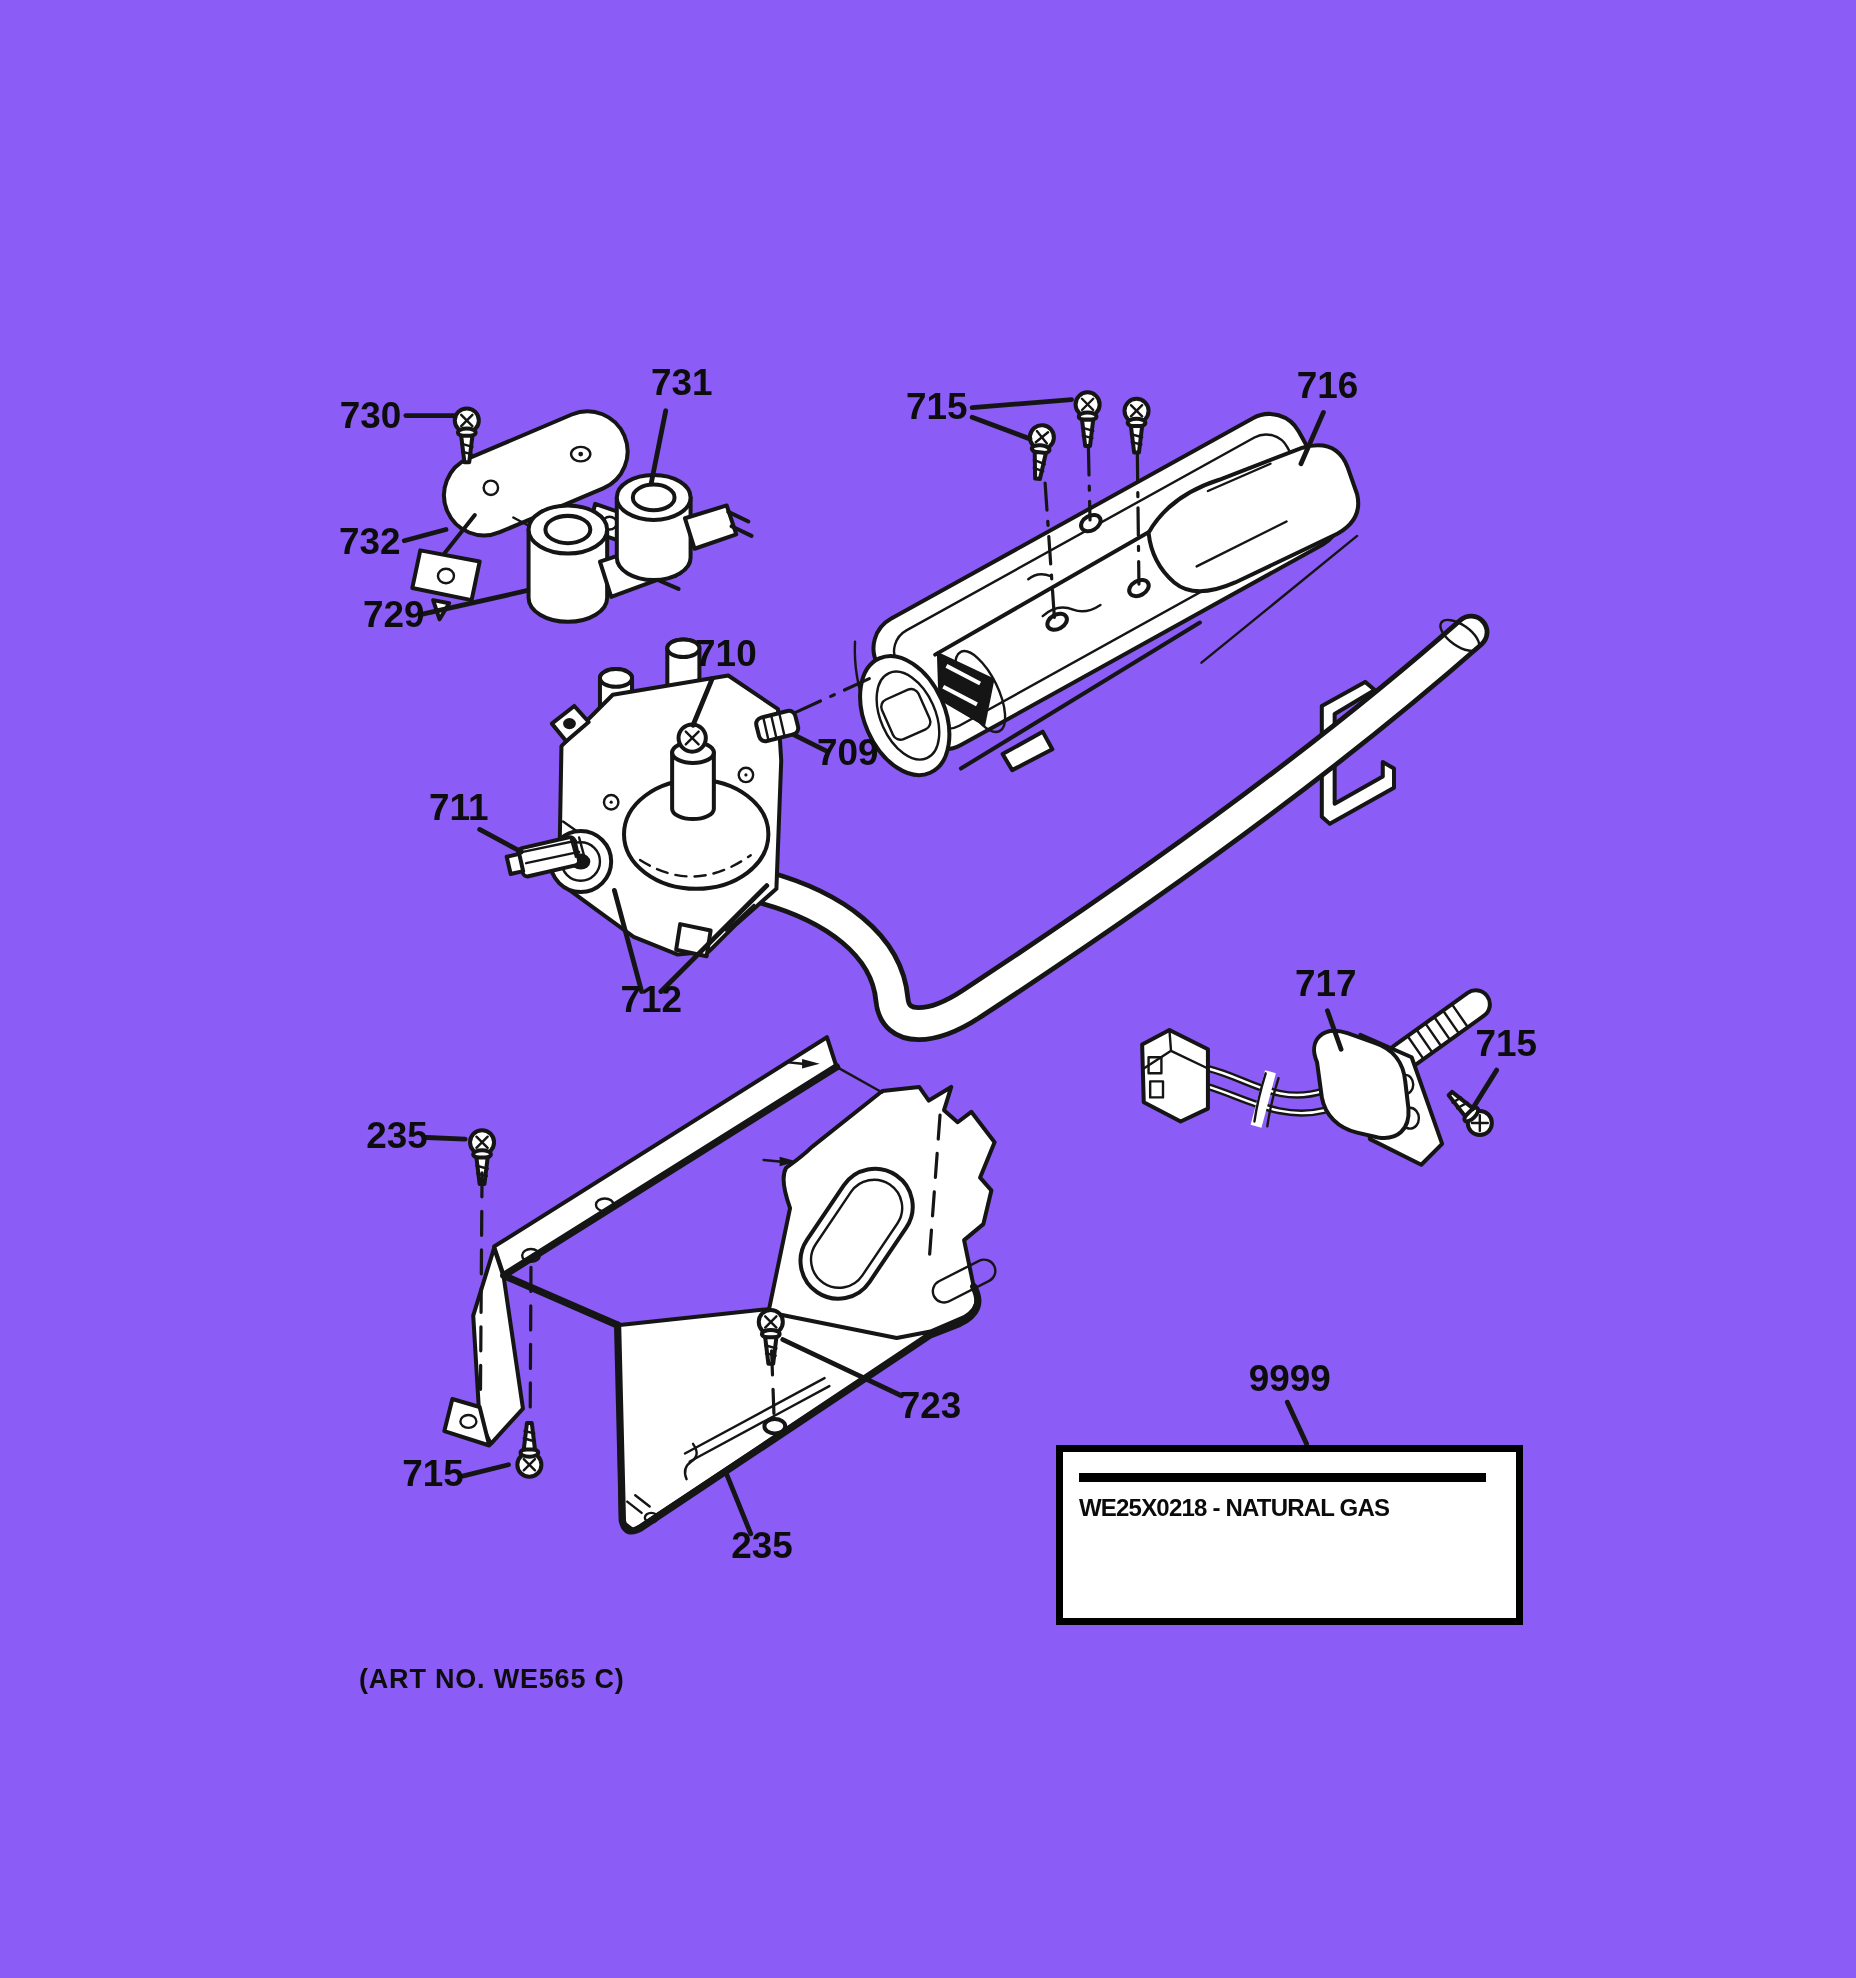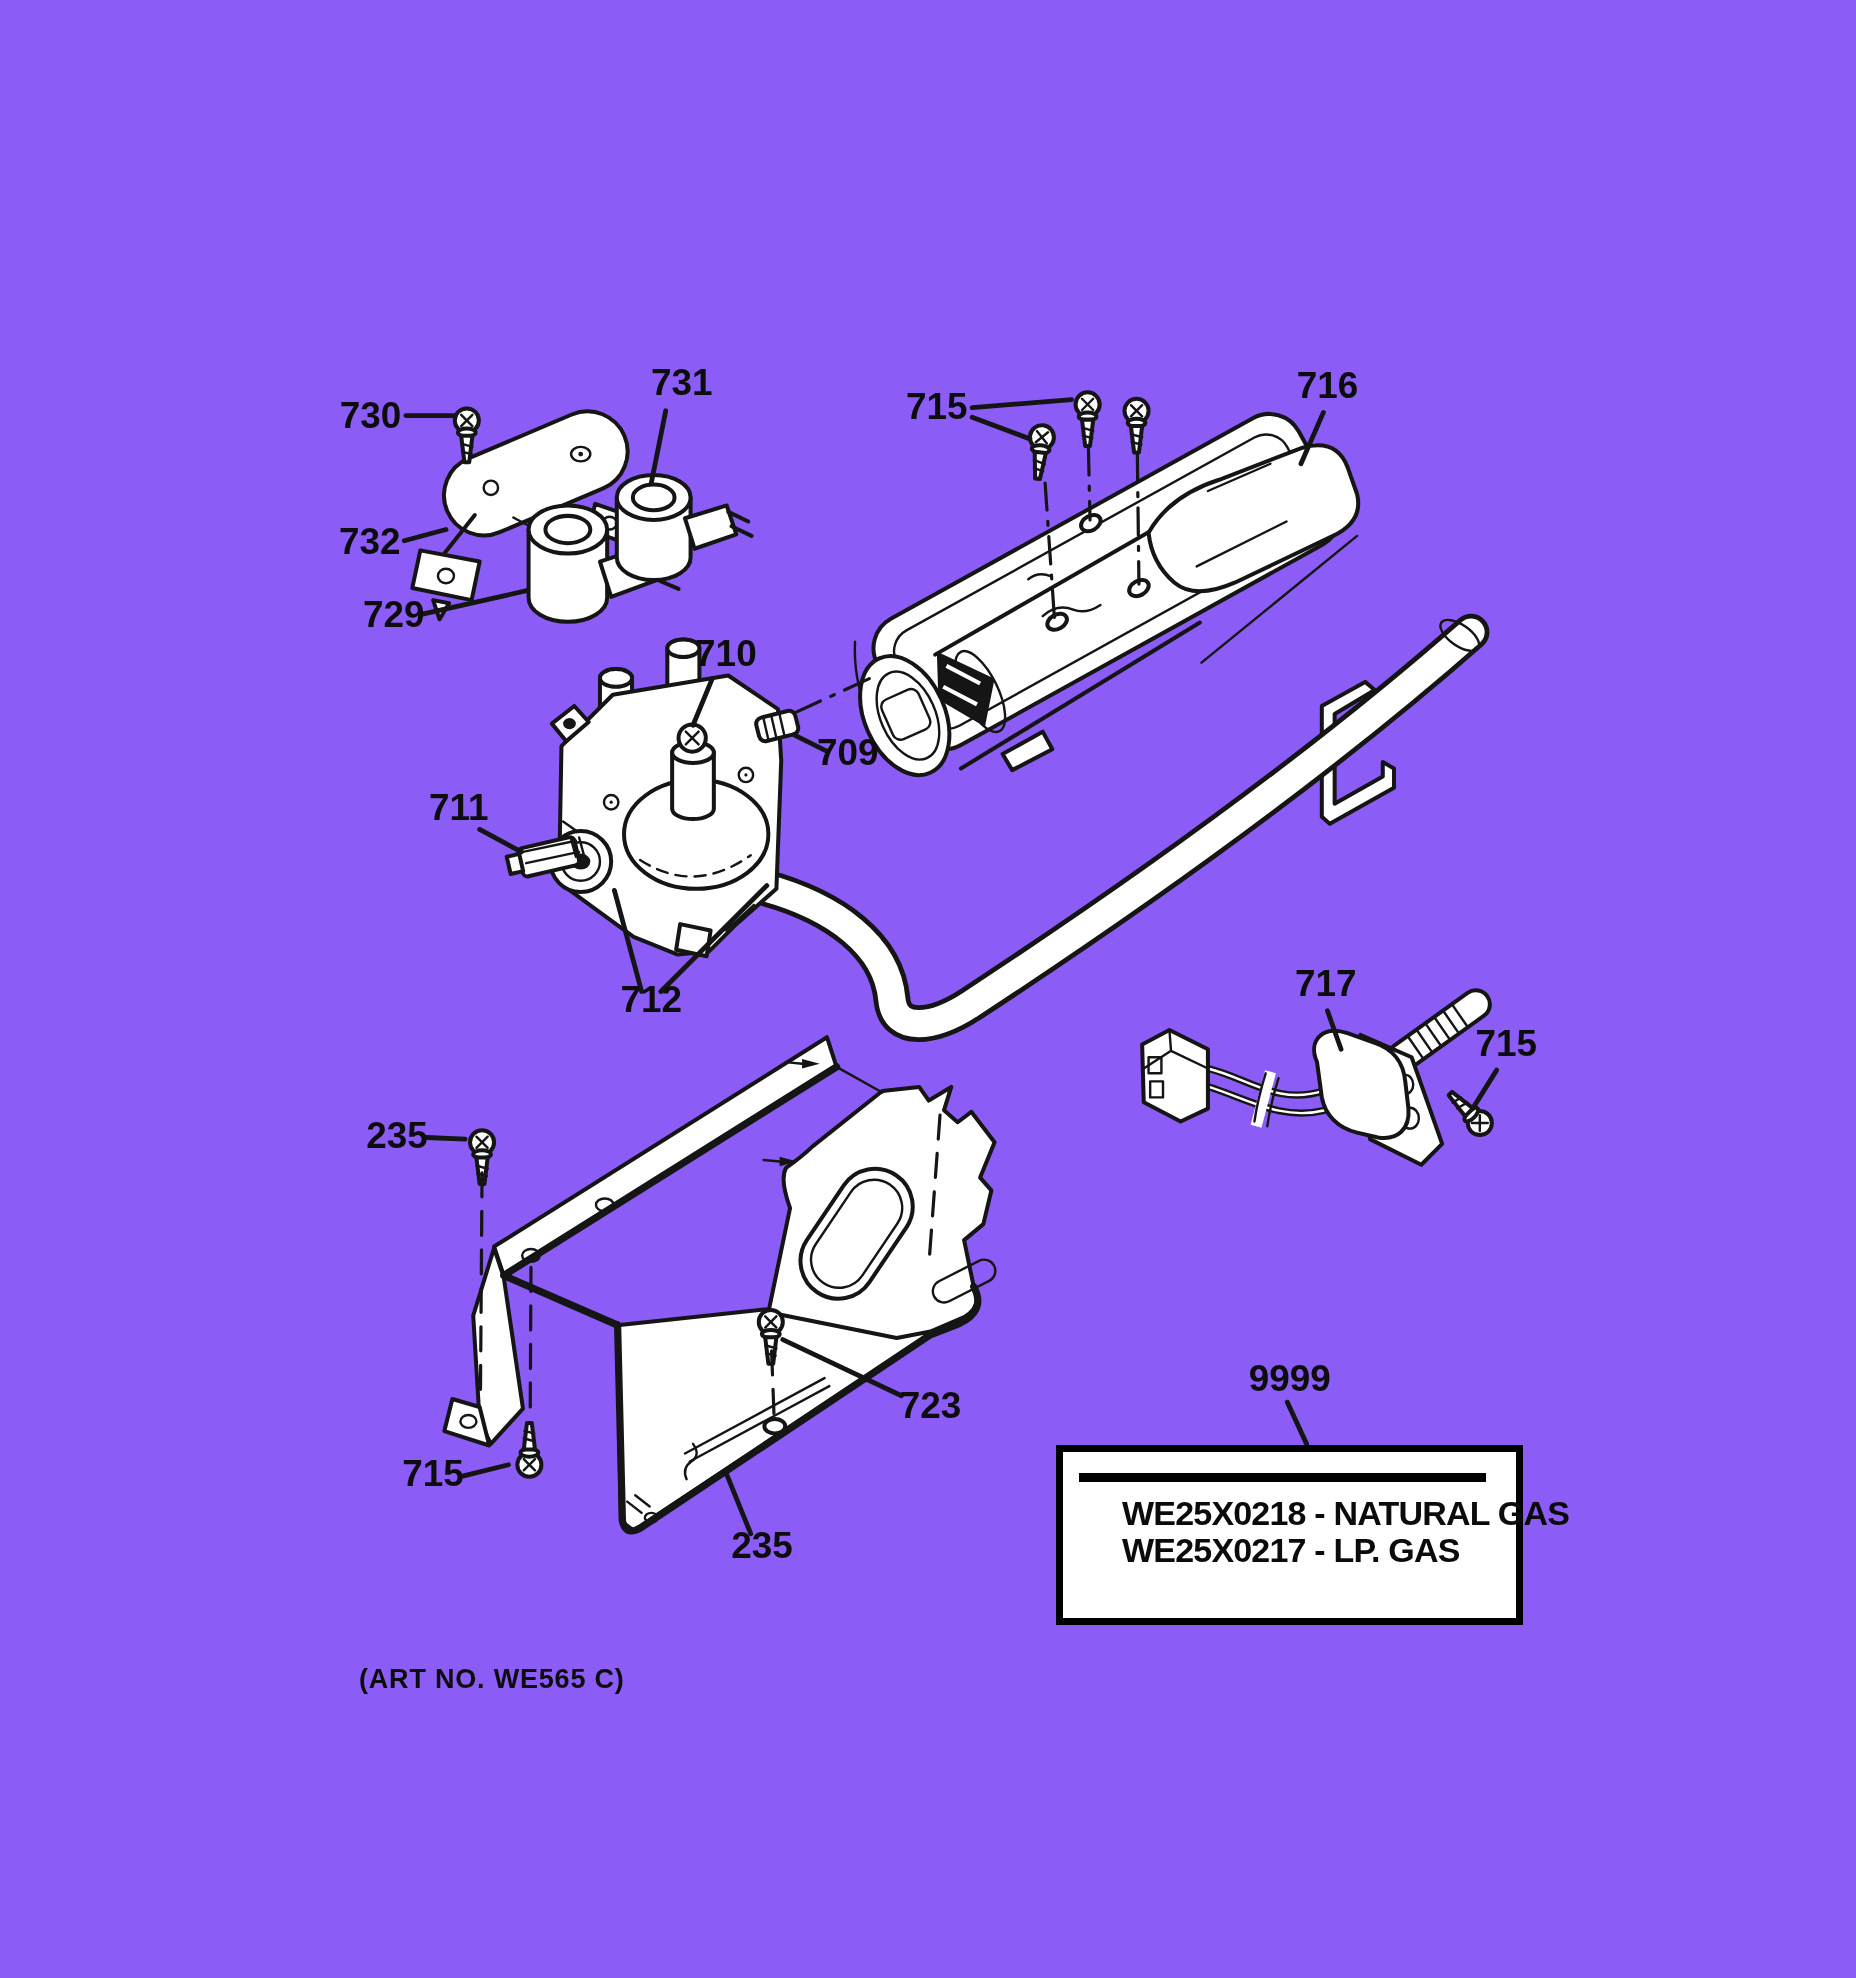--- a/index.html
+++ b/index.html
@@ -17,22 +17,22 @@
   .dd{stroke-dasharray:34 14 5 14;stroke-width:4;}
   text.callout{font-family:"Liberation Sans",sans-serif;font-weight:700;font-size:46px;
                fill:#0d0d0d;text-anchor:middle;}
   .artno{position:absolute;left:359px;top:1664px;font-weight:700;font-size:27px;
          letter-spacing:0.8px;color:#0d0d0d;white-space:nowrap;}
   .kitbox{position:absolute;left:1056px;top:1445px;width:467px;height:180px;
           box-sizing:border-box;border:7.2px solid #000;background:#fff;
           padding:11.2px 11.2px 0 16px;}
   .kb-title{font-weight:700;font-size:33px;letter-spacing:-0.4px;color:#0b0b0b;white-space:nowrap;}
   .kb-rule{height:9.6px;background:#000;width:407px;margin:9.6px 0 13px 0;}
-  .kb-line{font-weight:700;font-size:34px;letter-spacing:-0.8px;color:#0b0b0b;
-           line-height:1.08;white-space:nowrap;margin-left:43px;}
+  .kb-line{font-weight:700;font-size:24px;letter-spacing:-0.8px;color:#0b0b0b;
+           line-height:1.08;white-space:nowrap;}
 </style>
 </head>
 <body>
 
 <div class="page">
 
 <svg width="1856" height="1979" viewBox="0 0 2314 2467">
   <defs>
     <g id="scr">
       <circle cx="0" cy="0" r="15" class="ln f"></circle>
@@ -280,19 +280,18 @@
     <text x="1160" y="1768" class="callout">723</text>
     <text x="540" y="1852" class="callout">715</text>
     <text x="950" y="1942" class="callout">235</text>
     <text x="1608" y="1734" class="callout">9999</text>
   </g>
 </svg>
 
   <div class="kitbox">
     <div class="kb-rule"></div>
     <div class="kb-line">WE25X0218 - NATURAL GAS</div>
-    <div class="kb-line">WE25X0217 - LP. GAS</div>
   </div>
 
   <div class="artno">(ART NO. WE565 C)</div>
 
 </div>
 
 
 </body></html>

